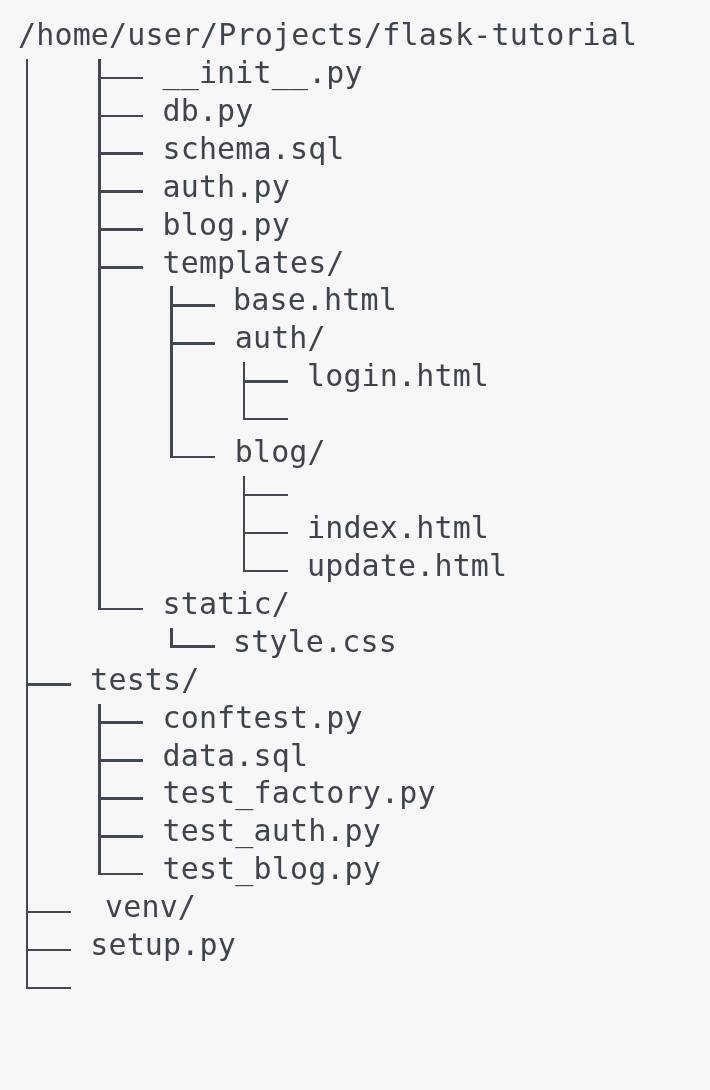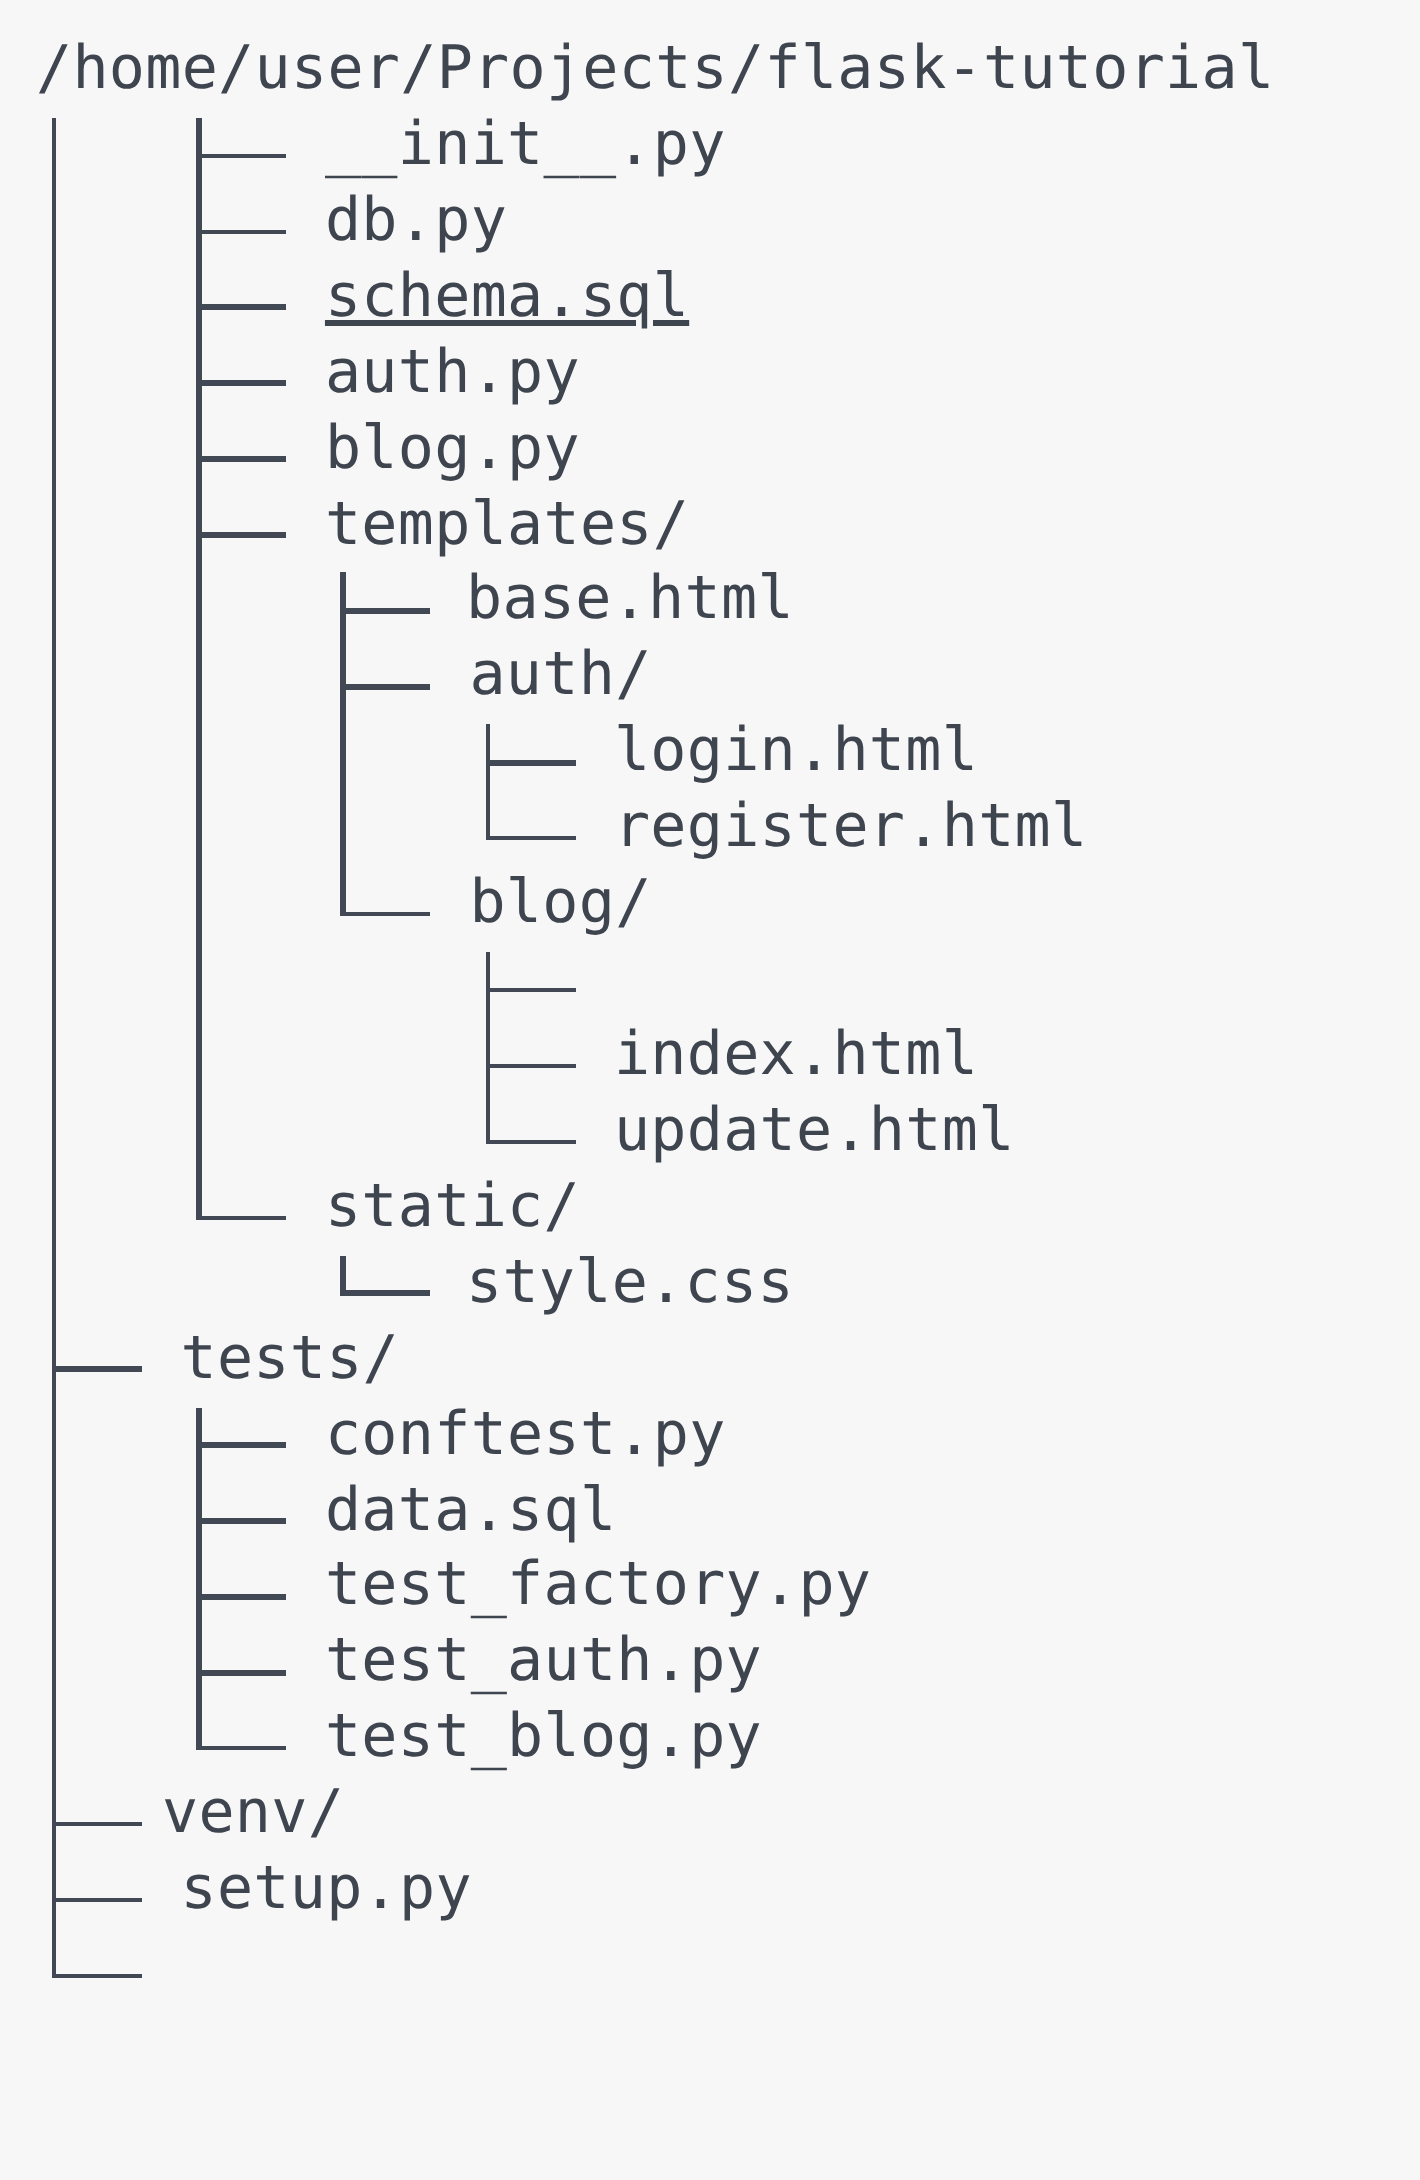--- a/index.html
+++ b/index.html
@@ -65,21 +65,21 @@
       <div class="tree-row">
         <div class="vline" style="left: 25.8px; height: 37.93px;"></div>
         <div class="vline" style="left: 98.04px; height: 37.93px;"></div>
         <div class="hline" style="left: 98.04px; top: 17.715px; width: 45px;"></div>
         <span class="tree-label" style="left: 162.48px;">db.py</span>
       </div>
       <div class="tree-row">
         <div class="vline" style="left: 25.8px; height: 37.93px;"></div>
         <div class="vline" style="left: 98.04px; height: 37.93px;"></div>
         <div class="hline" style="left: 98.04px; top: 17.715px; width: 45px;"></div>
-        <span class="tree-label" style="left: 162.48px; text-decoration: underline;">schema.sql</span>
+        <span class="tree-label" style="left: 162.48px;">schema.sql</span>
       </div>
       <div class="tree-row">
         <div class="vline" style="left: 25.8px; height: 37.93px;"></div>
         <div class="vline" style="left: 98.04px; height: 37.93px;"></div>
         <div class="hline" style="left: 98.04px; top: 17.715px; width: 45px;"></div>
         <span class="tree-label" style="left: 162.48px;">auth.py</span>
       </div>
       <div class="tree-row">
         <div class="vline" style="left: 25.8px; height: 37.93px;"></div>
         <div class="vline" style="left: 98.04px; height: 37.93px;"></div>
@@ -113,21 +113,20 @@
         <div class="vline" style="left: 242.52px; height: 37.93px;"></div>
         <div class="hline" style="left: 242.52px; top: 17.715px; width: 45px;"></div>
         <span class="tree-label" style="left: 306.96px;">login.html</span>
       </div>
       <div class="tree-row">
         <div class="vline" style="left: 25.8px; height: 37.93px;"></div>
         <div class="vline" style="left: 98.04px; height: 37.93px;"></div>
         <div class="vline" style="left: 170.28px; height: 37.93px;"></div>
         <div class="vline" style="left: 242.52px; height: 20.215px;"></div>
         <div class="hline" style="left: 242.52px; top: 17.715px; width: 45px;"></div>
-        <span class="tree-label" style="left: 306.96px;">register.html</span>
       </div>
       <div class="tree-row">
         <div class="vline" style="left: 25.8px; height: 37.93px;"></div>
         <div class="vline" style="left: 98.04px; height: 37.93px;"></div>
         <div class="vline" style="left: 170.28px; height: 20.215px;"></div>
         <div class="hline" style="left: 170.28px; top: 17.715px; width: 45px;"></div>
         <span class="tree-label" style="left: 234.72px;">blog/</span>
       </div>
       <div class="tree-row">
         <div class="vline" style="left: 25.8px; height: 37.93px;"></div>
@@ -192,21 +191,21 @@
       </div>
       <div class="tree-row">
         <div class="vline" style="left: 25.8px; height: 37.93px;"></div>
         <div class="vline" style="left: 98.04px; height: 20.215px;"></div>
         <div class="hline" style="left: 98.04px; top: 17.715px; width: 45px;"></div>
         <span class="tree-label" style="left: 162.48px;">test_blog.py</span>
       </div>
       <div class="tree-row">
         <div class="vline" style="left: 25.8px; height: 37.93px;"></div>
         <div class="hline" style="left: 25.8px; top: 17.715px; width: 45px;"></div>
-        <span class="tree-label" style="left: 81px;">venv/</span>
+        <span class="tree-label" style="left: 105px;">venv/</span>
       </div>
       <div class="tree-row">
         <div class="vline" style="left: 25.8px; height: 37.93px;"></div>
         <div class="hline" style="left: 25.8px; top: 17.715px; width: 45px;"></div>
         <span class="tree-label" style="left: 90.24px;">setup.py</span>
       </div>
       <div class="tree-row">
         <div class="vline" style="left: 25.8px; height: 20.215px;"></div>
         <div class="hline" style="left: 25.8px; top: 17.715px; width: 45px;"></div>
       </div>

